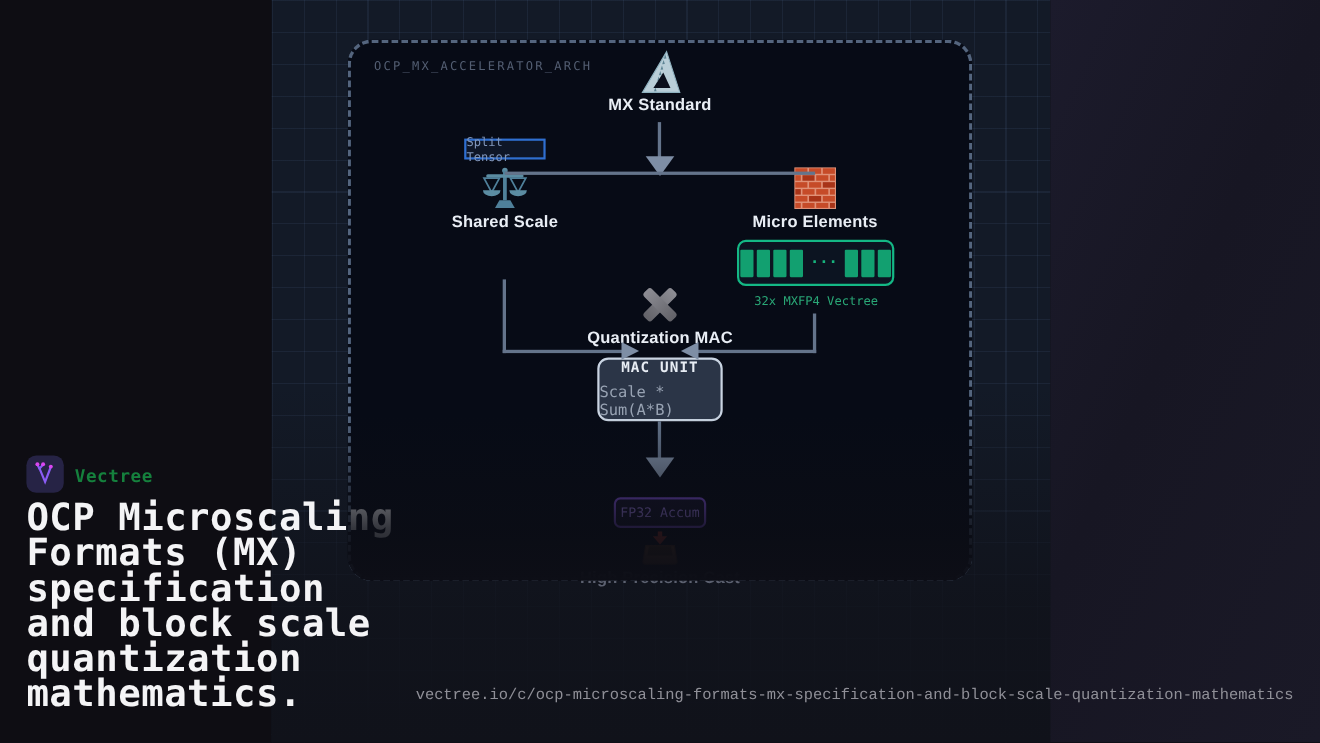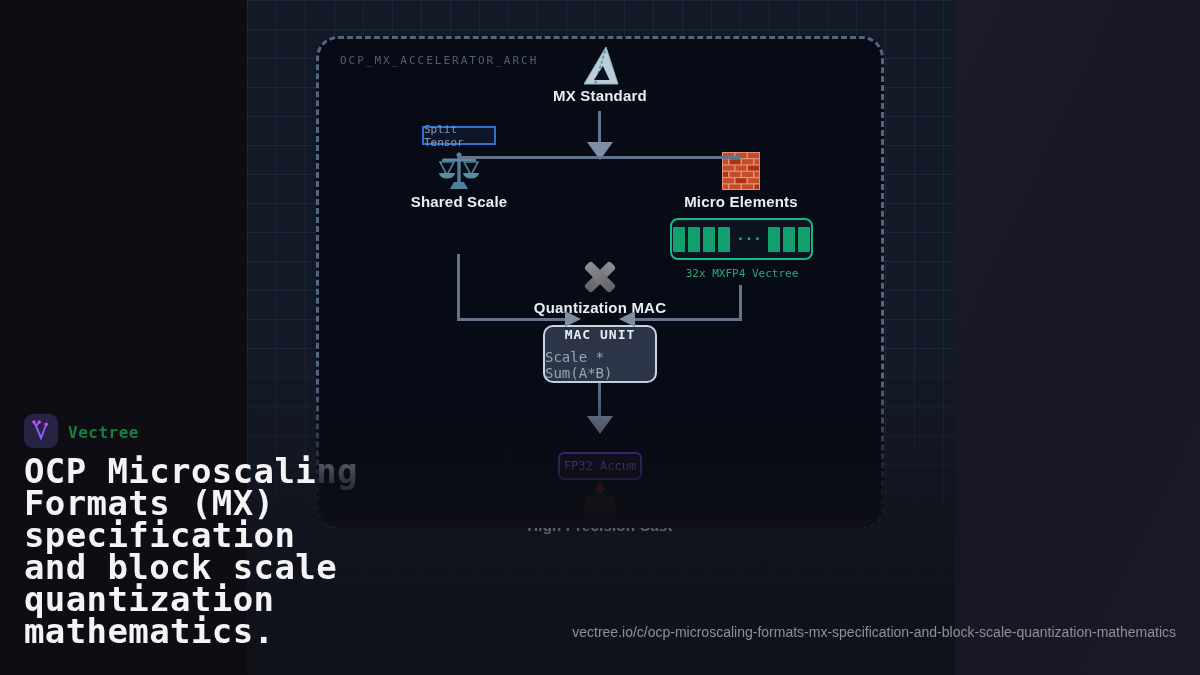--- a/index.html
+++ b/index.html
@@ -101,21 +101,21 @@
     font-family:"DejaVu Sans Mono", monospace; font-weight:bold; font-size:16px; letter-spacing:.5px; color:#15803d;
   }
   .big-title {
     position:absolute; left:24px; top:455px; width:356px;
     font-family:"DejaVu Sans Mono", monospace; font-weight:bold;
     font-size:34px; line-height:32px; letter-spacing:.4px; color:#f4f4f6;
     white-space:pre-line;
   }
   .url {
     position:absolute; right:24px; top:624px;
-    font-family:Liberation Sans, sans-serif; font-size:14px; color:#8f8f97;text-align:right;
+    font-family:Liberation Mono, monospace; font-size:14px; color:#8f8f97;text-align:right;
   }
 </style>
 </head>
 <body>
 
 <div class="canvas">
   <div class="bg-band"></div>
   <div class="bg-right"></div>
 
   <div class="arch-box">

